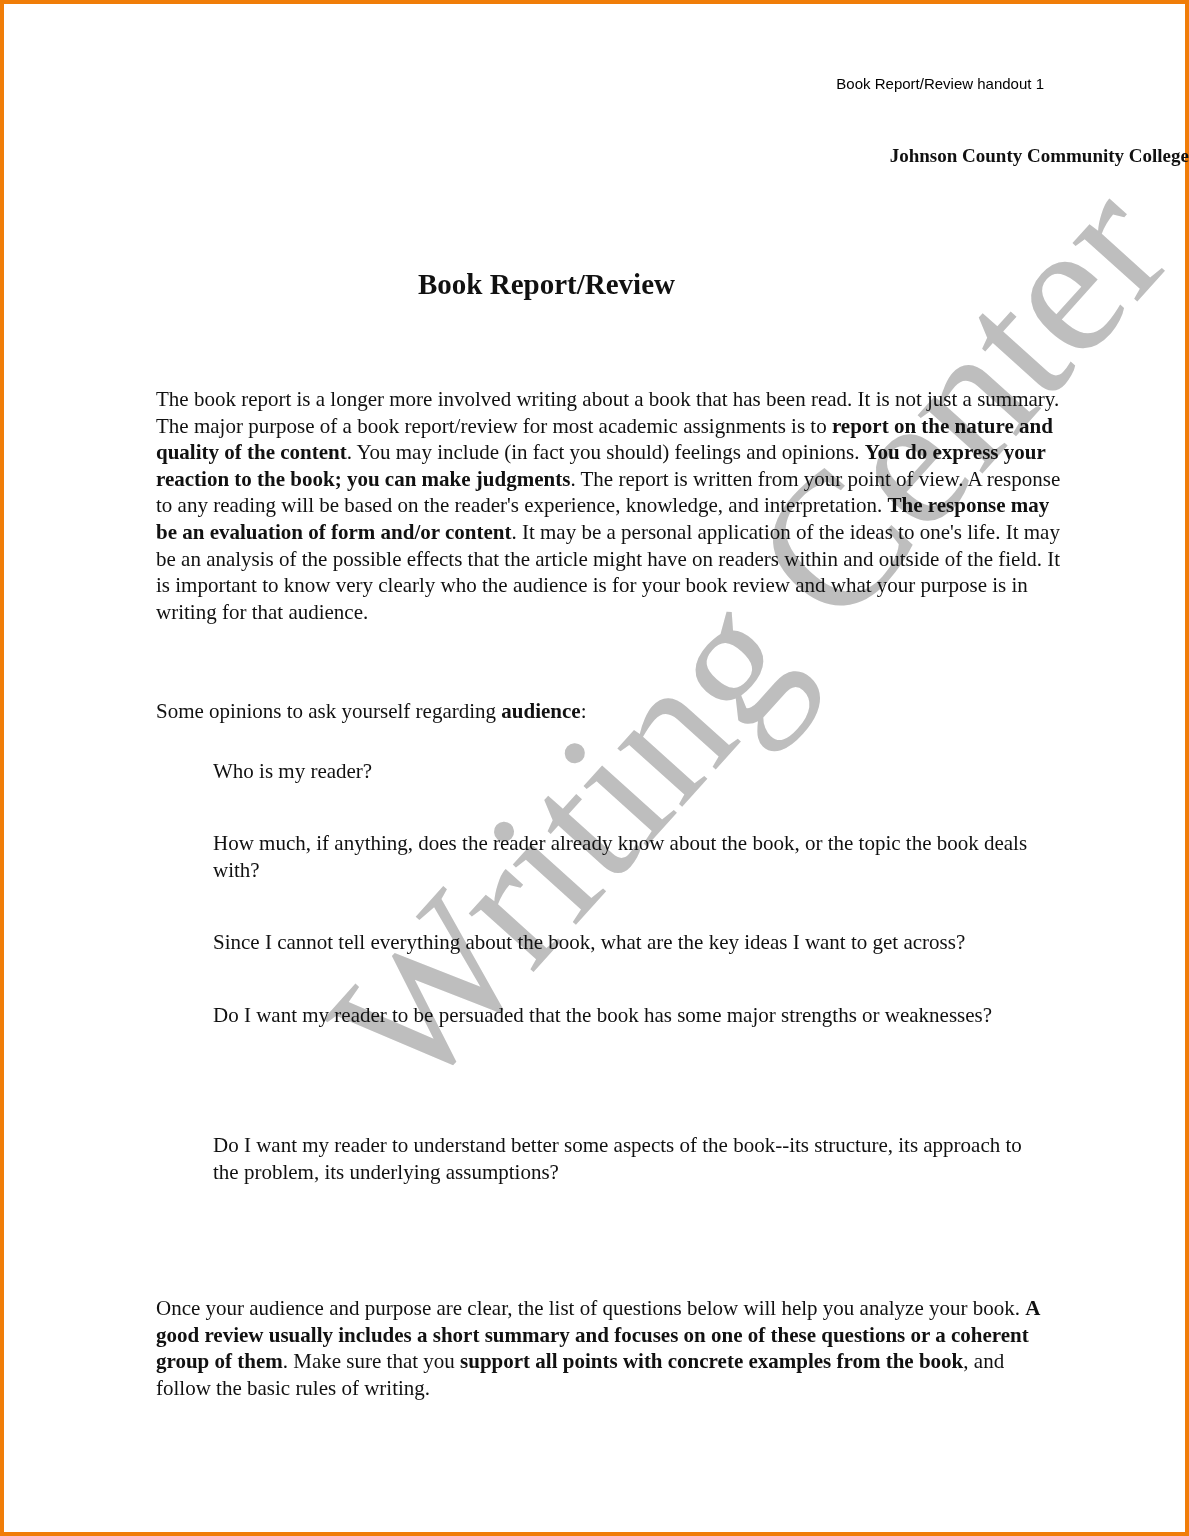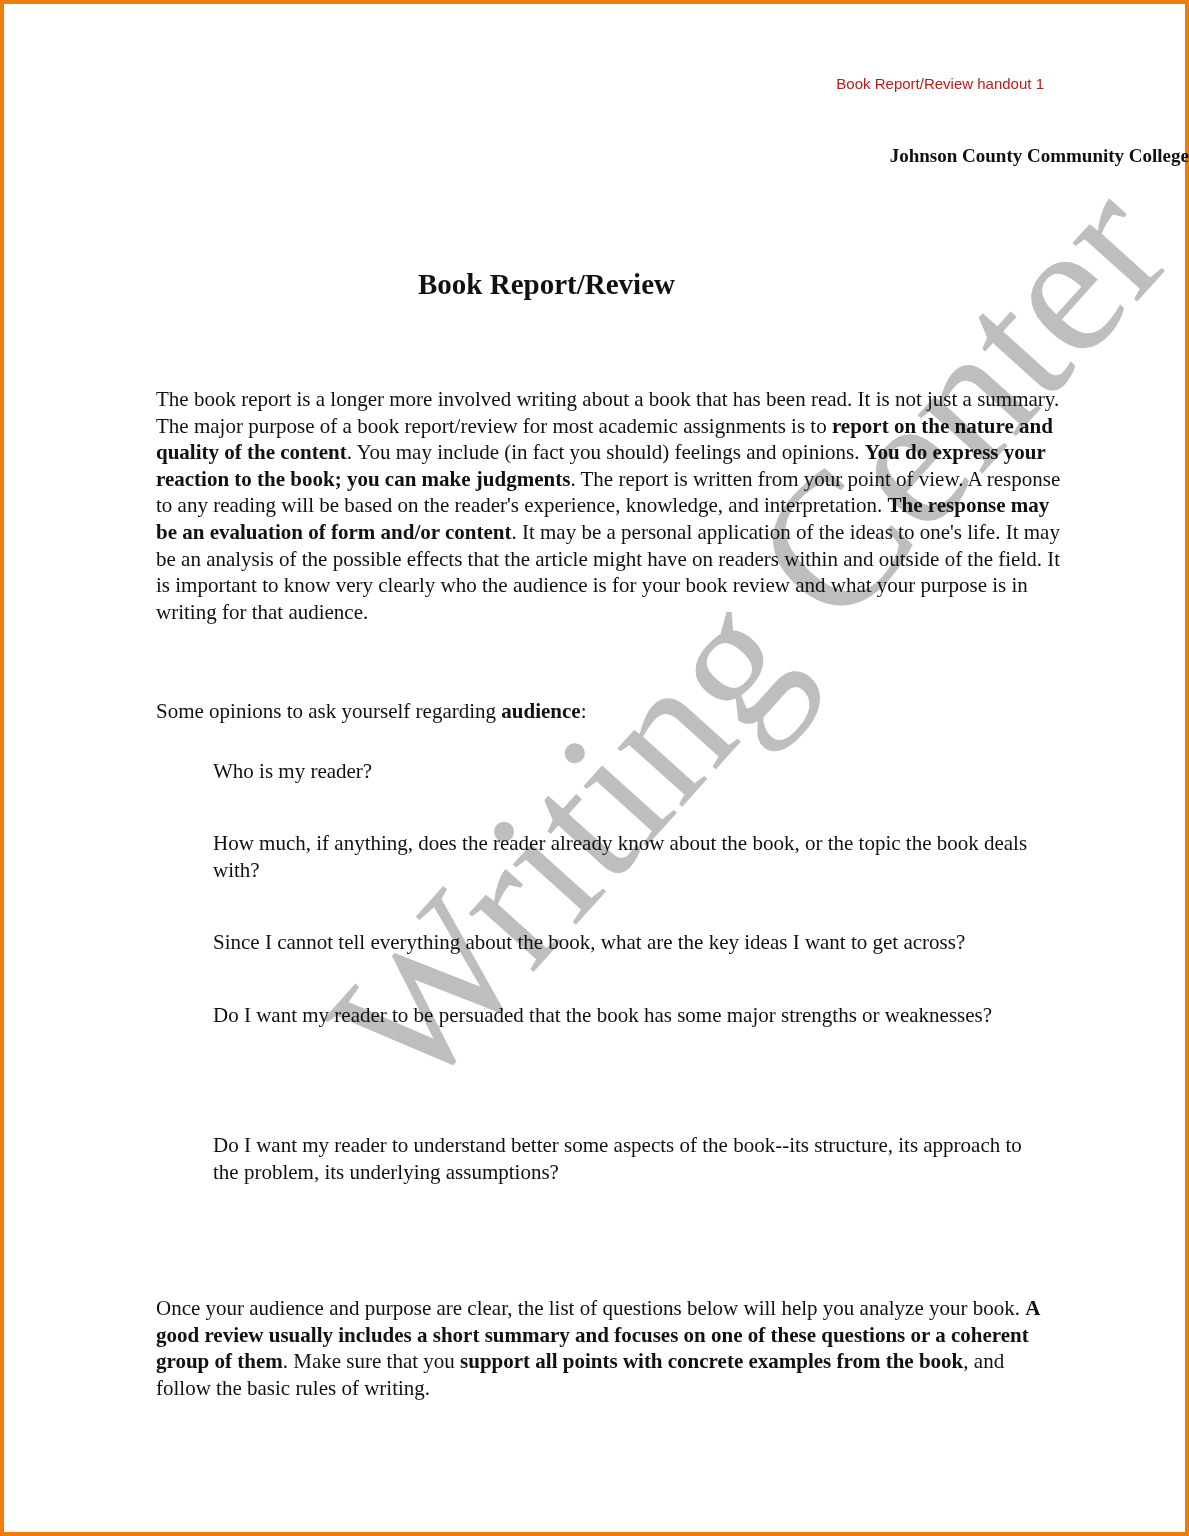--- a/index.html
+++ b/index.html
@@ -8,21 +8,21 @@
     background: #ffffff;
     font-family: "Liberation Serif", serif;
     color: #111;
   }
   .frame {
     position: absolute; left: 0; top: 0; width: 1189px; height: 1536px;
     box-sizing: border-box; border: 4px solid #f07d08;
   }
   .header-note {
     position: absolute; right: 145px; top: 75px;
-    font-family: "Liberation Sans", sans-serif; font-size: 15px; color: #b91c1c;
+    font-family: "Liberation Sans", sans-serif; font-size: 15px; color: #000000;
   }
   .college {
     position: absolute; left: 0; width: 1189px; top: 145px; text-align: right;
     font-weight: bold; font-size: 19px;
   }
   .title {
     position: absolute; left: 0; width: 1093px; top: 268px; text-align: center;
     font-weight: bold; font-size: 29px;
   }
   .para {

